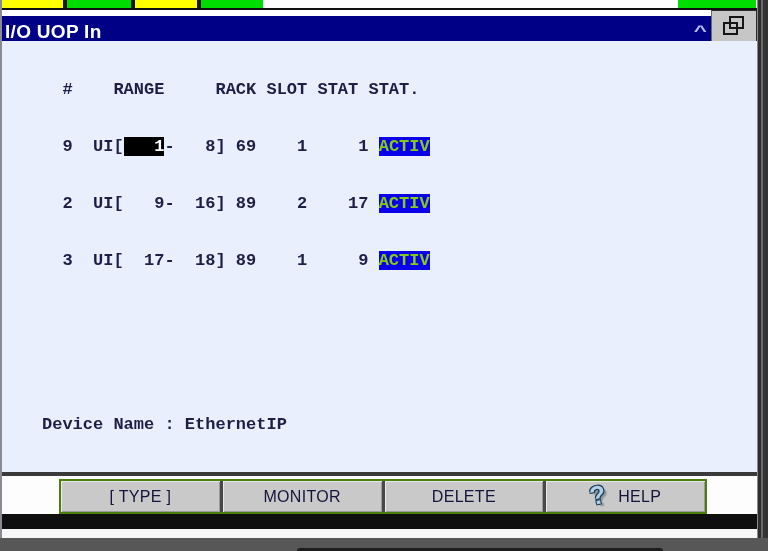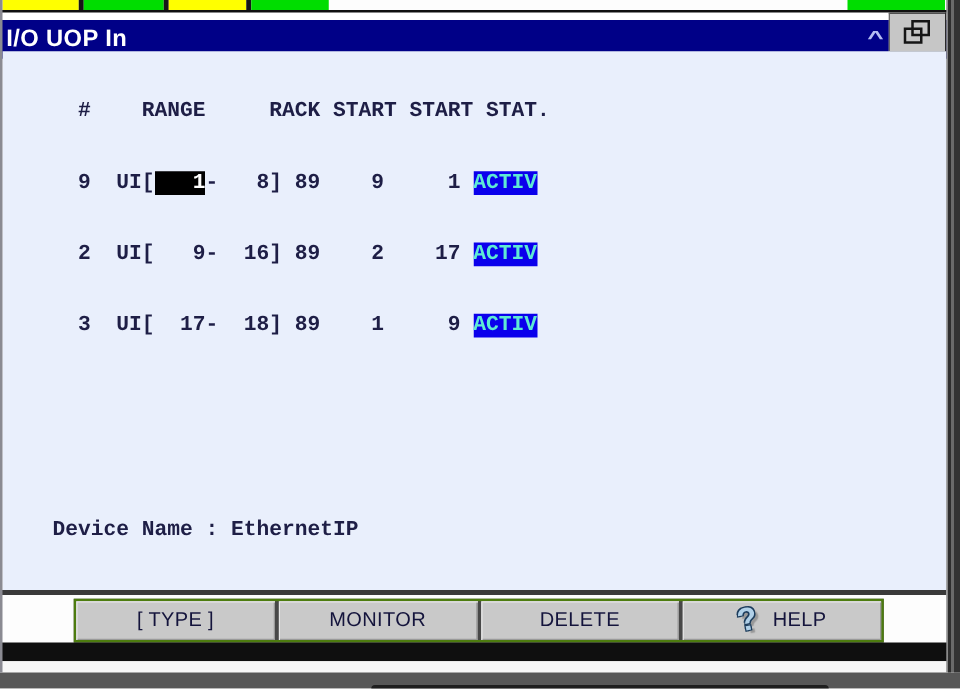--- a/index.html
+++ b/index.html
@@ -38,21 +38,21 @@
   .content{position:absolute;left:2px;top:41px;width:755px;height:431px;background:#e9effc;}
   .mono{
     position:absolute;left:40px;top:1px;
     font-family:"Liberation Mono","DejaVu Sans Mono",monospace;
     font-size:17px;line-height:19px;font-weight:bold;
     white-space:pre;color:#1e1e46;
   }
   .mono .line{height:19px;}
   .page-line span{display:inline-block;margin-left:28ch;}
   .cursor-field{color:#ffffff;}
-  .status-cell{color:#5eead4;}
+  .status-cell{color:#84cc16;}
   .device-line{
     position:absolute;left:40px;top:374px;
     font-family:"Liberation Mono","DejaVu Sans Mono",monospace;
     font-size:17px;line-height:19px;font-weight:bold;white-space:pre;color:#1e1e46;
   }
   
   .fkey-sep{position:absolute;left:0;top:472px;width:757px;height:4px;background:#3a3a3a;}
   .fkey-zone{position:absolute;left:2px;top:476px;width:755px;height:38px;background:#fdfdfd;}
   .fkey-bar{
     position:absolute;left:59px;top:479px;width:648px;height:35px;box-sizing:border-box;
@@ -105,22 +105,22 @@
   </div>
   <div class="win-btn">
     <svg width="26" height="22" viewBox="0 0 26 22">
       <rect x="9" y="2" width="13" height="11" fill="none" stroke="#151515" stroke-width="2"></rect>
       <rect x="3" y="8" width="13" height="11" fill="none" stroke="#151515" stroke-width="2"></rect>
     </svg>
   </div>
 
   <div class="content" style="background: rgb(233, 239, 252);">
     <div class="mono">
-      <div class="line">  #    RANGE     RACK START START STAT.</div>
-      <div class="line"><span>  9  UI[</span><span class="cursor-field" style="background: rgb(0, 0, 0);">   1</span><span>-   8] 89    9     1 </span><span class="status-cell" style="background: rgb(11, 0, 236);">ACTIV</span></div>
+      <div class="line">  #    RANGE     RACK SLOT STAT STAT.</div>
+      <div class="line"><span>  9  UI[</span><span class="cursor-field" style="background: rgb(0, 0, 0);">   1</span><span>-   8] 69    1     1 </span><span class="status-cell" style="background: rgb(11, 0, 236);">ACTIV</span></div>
       <div class="line"><span>  2  UI[   9-  16] 89    2    17 </span><span class="status-cell" style="background: rgb(11, 0, 236);">ACTIV</span></div>
       <div class="line"><span>  3  UI[  17-  18] 89    1     9 </span><span class="status-cell" style="background: rgb(11, 0, 236);">ACTIV</span></div>
     </div>
     <div class="device-line">Device Name : EthernetIP</div>
   </div>
 
   <div class="fkey-sep"></div>
   <div class="fkey-zone"></div>
   <div class="fkey-bar">
     <button class="fkey">[ TYPE ]</button>

